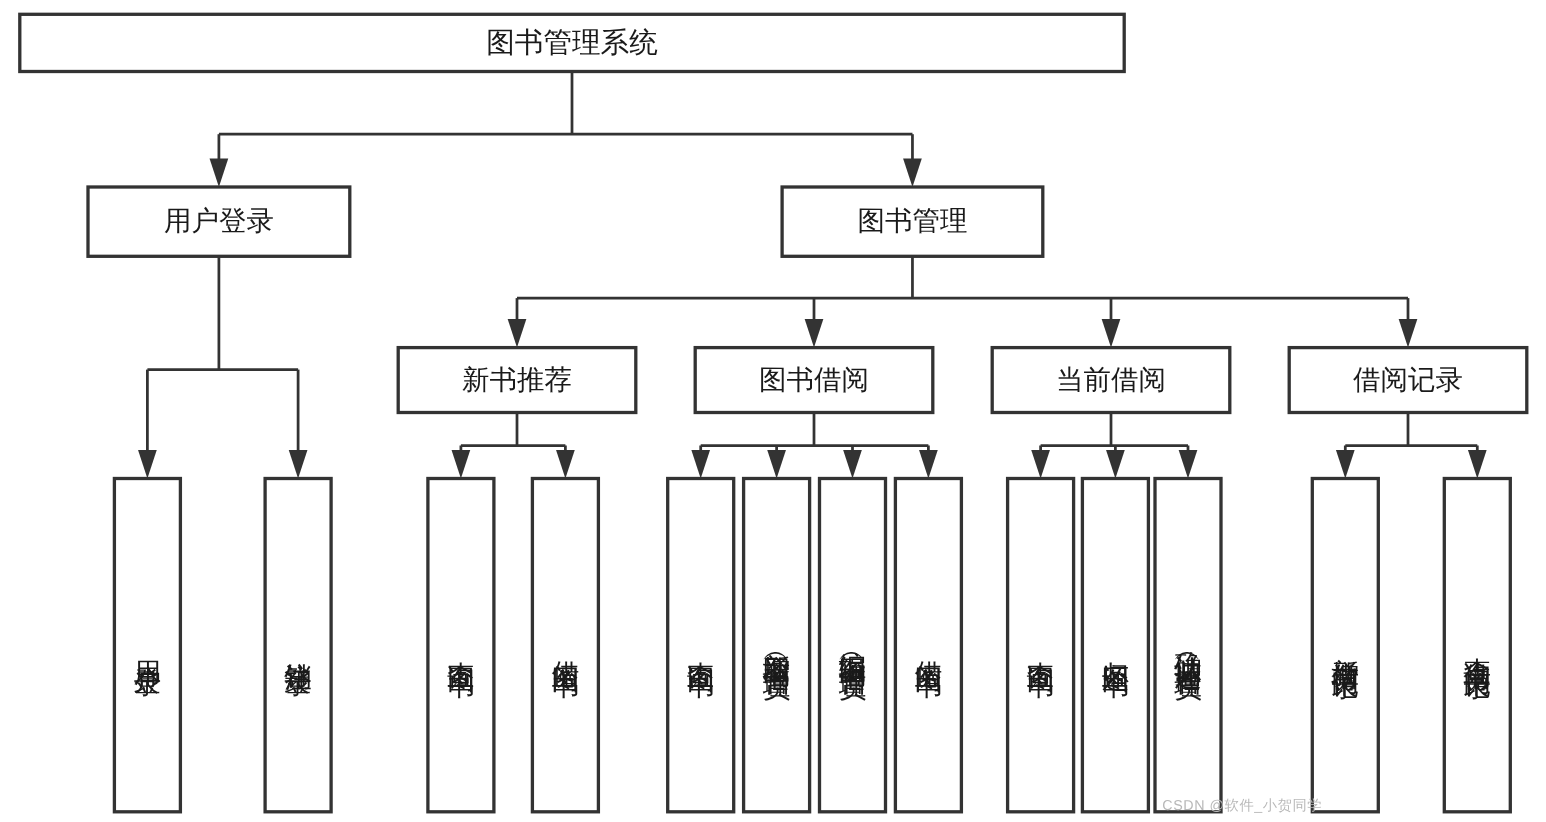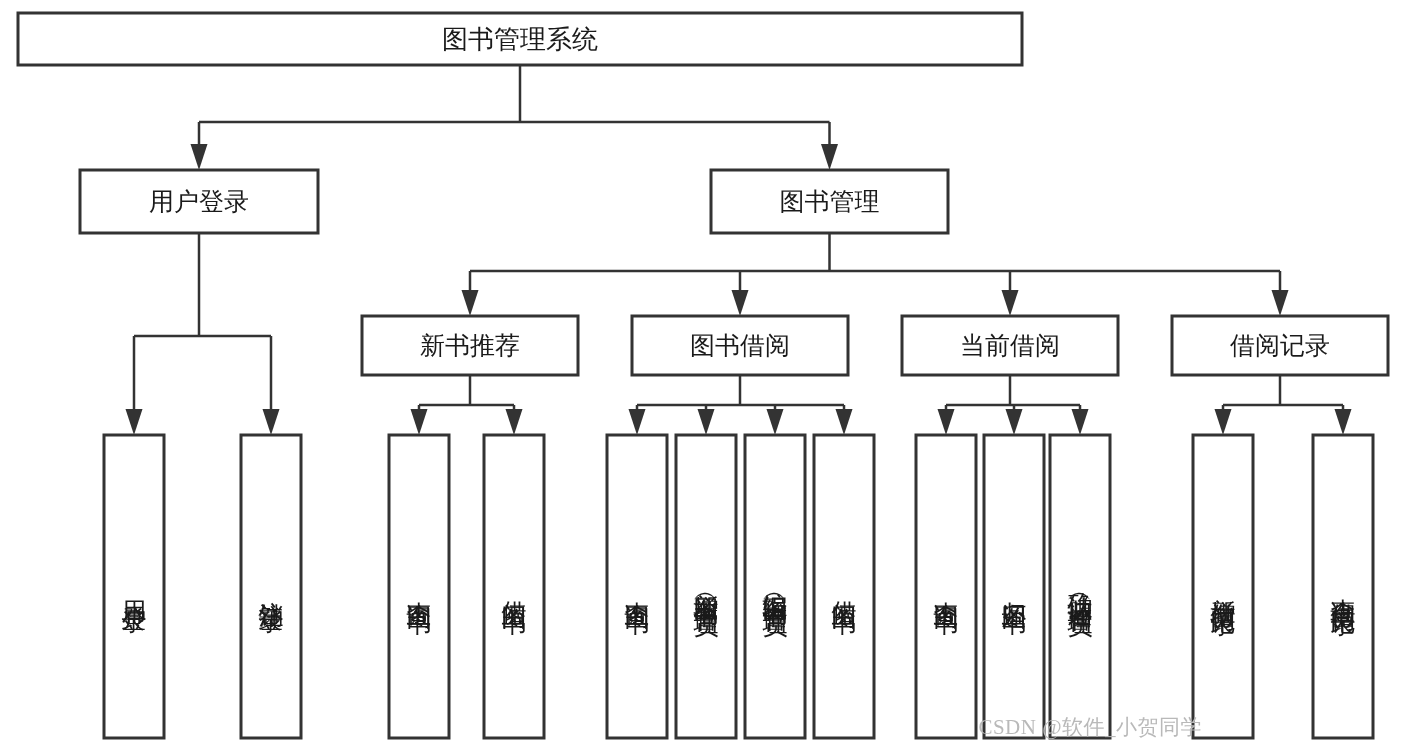--- a/index.html
+++ b/index.html
@@ -69,22 +69,22 @@
     line-height: 1.08;
     letter-spacing: 3px;
     color: #1a1a1a;
     text-align: center;
     white-space: nowrap;
   }
   #watermark {
     position: absolute;
     right: 14px;
     bottom: 6px;
-    font-family: Liberation Serif, serif;
-    font-size: 21px;
+    font-family: Liberation Sans, sans-serif;
+    font-size: 13px;
     color: #b9b9b9;
     letter-spacing: 0.5px;
     white-space: nowrap;
     pointer-events: none;
   }
 </style>
 </head>
 <body>
 
 <div id="diagram-root">

